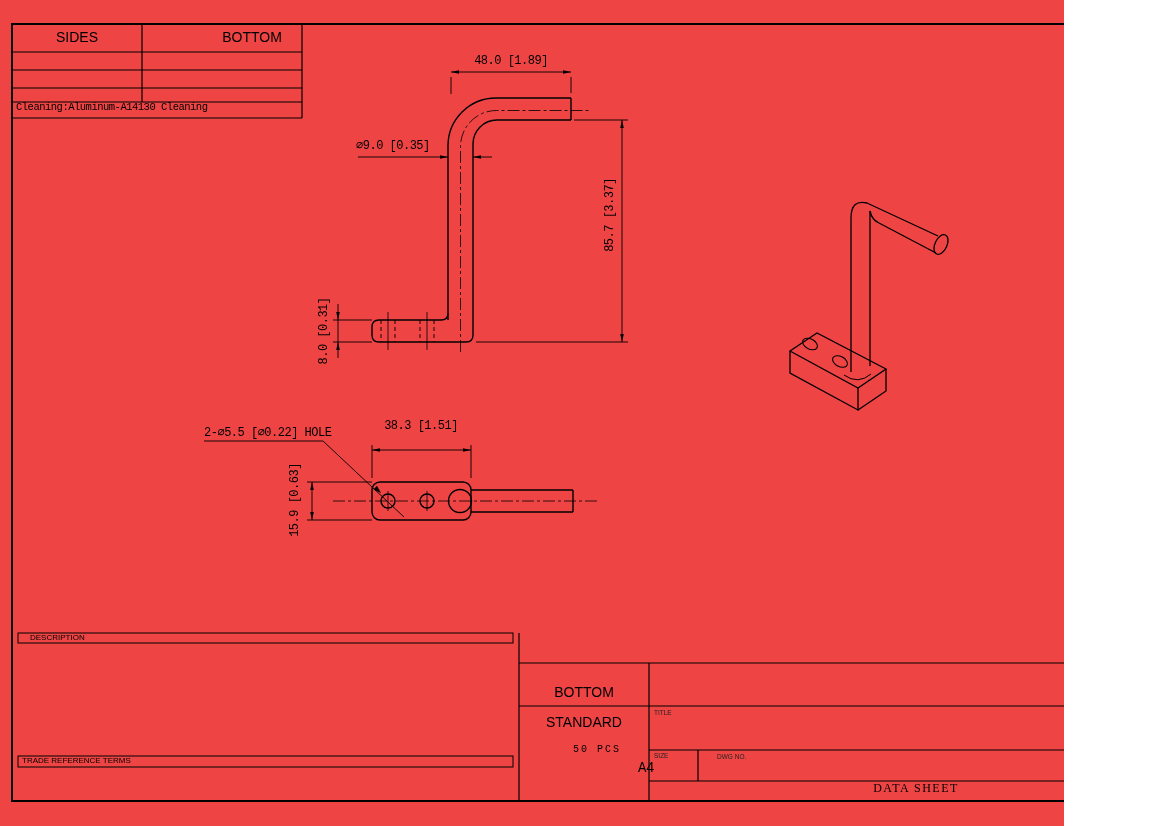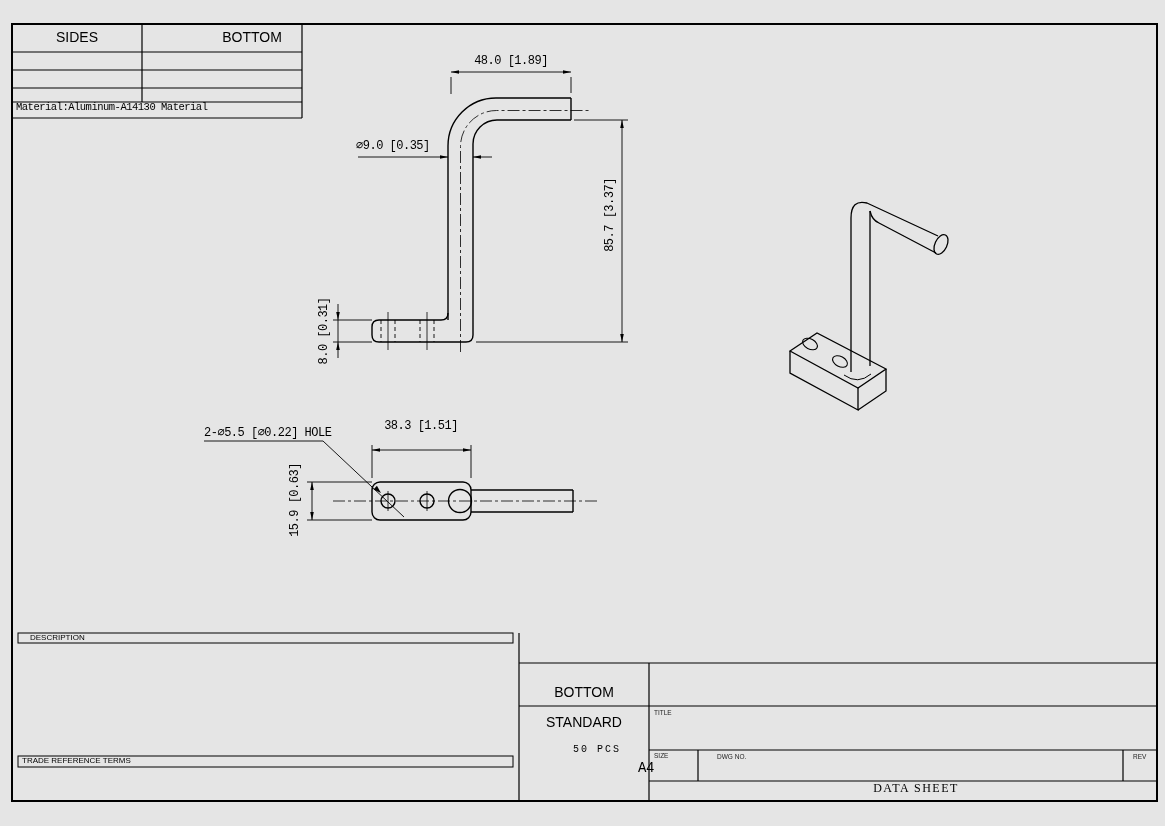--- a/index.html
+++ b/index.html
@@ -1,16 +1,16 @@
 <!DOCTYPE html>
 <html><head>
 <meta charset="utf-8">
 <style>
   html,body{margin:0;padding:0;background:#fff;}
-  .page{position:relative;width:1165px;height:826px;background:#e5e5e5;overflow:hidden;
+  .page{position:relative;width:1064px;height:826px;background:#ef4444;overflow:hidden;
         font-family:"Liberation Sans",sans-serif;color:#000;}
   svg{position:absolute;left:0;top:0;}
   .t{position:absolute;white-space:nowrap;color:#000;line-height:1.1;}
   .mono{font-family:"Liberation Mono",monospace;letter-spacing:-0.5px;}
   .serif{font-family:"Liberation Serif",serif;}
   .ctr{transform:translateX(-50%);}
   .rot{transform:translate(-50%,-50%) rotate(-90deg);}
   .lbl{font-size:8px;}
   .lbl2{font-size:6.5px;color:#222;}
   .dim{font-size:12px;}
@@ -164,21 +164,21 @@
       <line x1="519" y1="706" x2="1157" y2="706"></line>
       <line x1="649" y1="750" x2="1157" y2="750"></line>
       <line x1="698" y1="750" x2="698" y2="781"></line>
       <line x1="1123" y1="750" x2="1123" y2="781"></line>
       <line x1="649" y1="781" x2="1157" y2="781"></line>
     </g>
   </svg>
 
   <div class="t ctr" style="left:77px;top:30px;font-size:14px;">SIDES</div>
   <div class="t ctr" style="left:222px;top:30px;font-size:14px;margin-left:30px;">BOTTOM</div>
-  <div class="t mono" style="left:16px;top:102px;font-size:10.5px;">Material:Aluminum-A14130 Material</div>
+  <div class="t mono" style="left:16px;top:102px;font-size:10.5px;">Cleaning:Aluminum-A14130 Cleaning</div>
 
   <div class="t mono dim ctr" style="left:511px;top:55px;">48.0 [1.89]</div>
   <div class="t mono dim" style="left:356px;top:140px;">⌀9.0 [0.35]</div>
   <div class="t mono dim rot" style="left:611px;top:215px;">85.7 [3.37]</div>
   <div class="t mono dim rot" style="left:325px;top:331px;">8.0 [0.31]</div>
 
   <div class="t mono dim" style="left:204px;top:427px;">2-⌀5.5 [⌀0.22] HOLE</div>
   <div class="t mono dim ctr" style="left:421px;top:420px;">38.3 [1.51]</div>
   <div class="t mono dim rot" style="left:296px;top:500px;">15.9 [0.63]</div>
 

